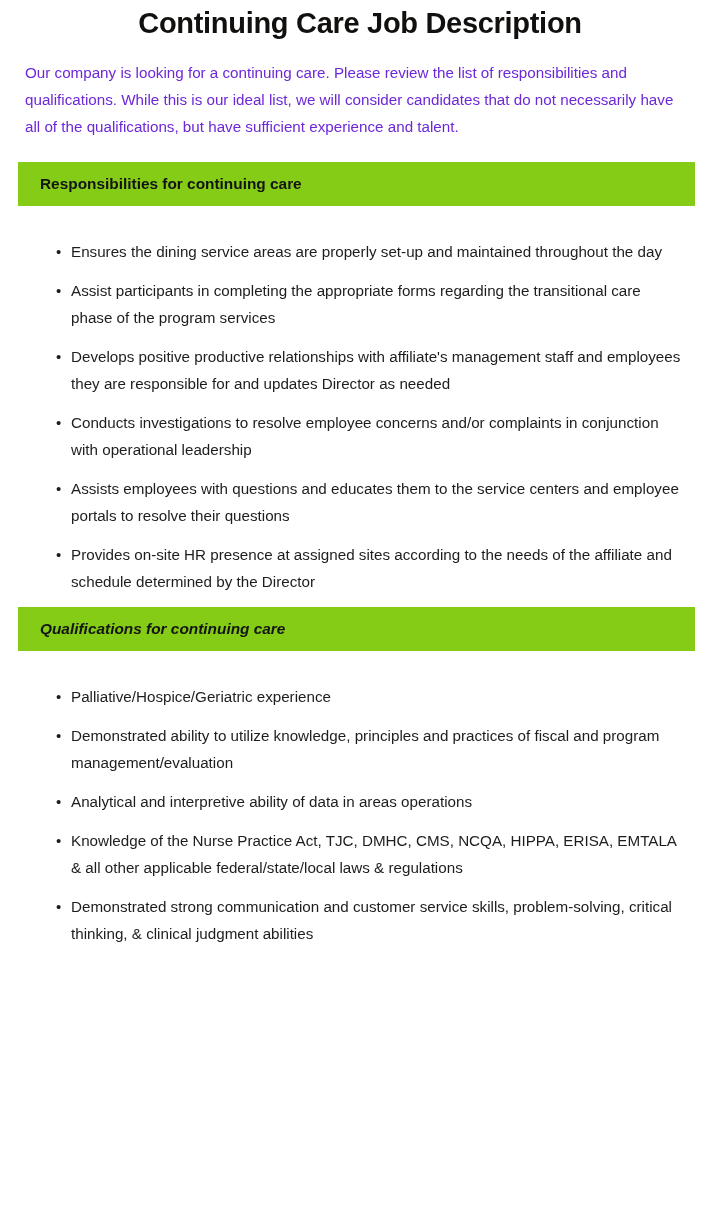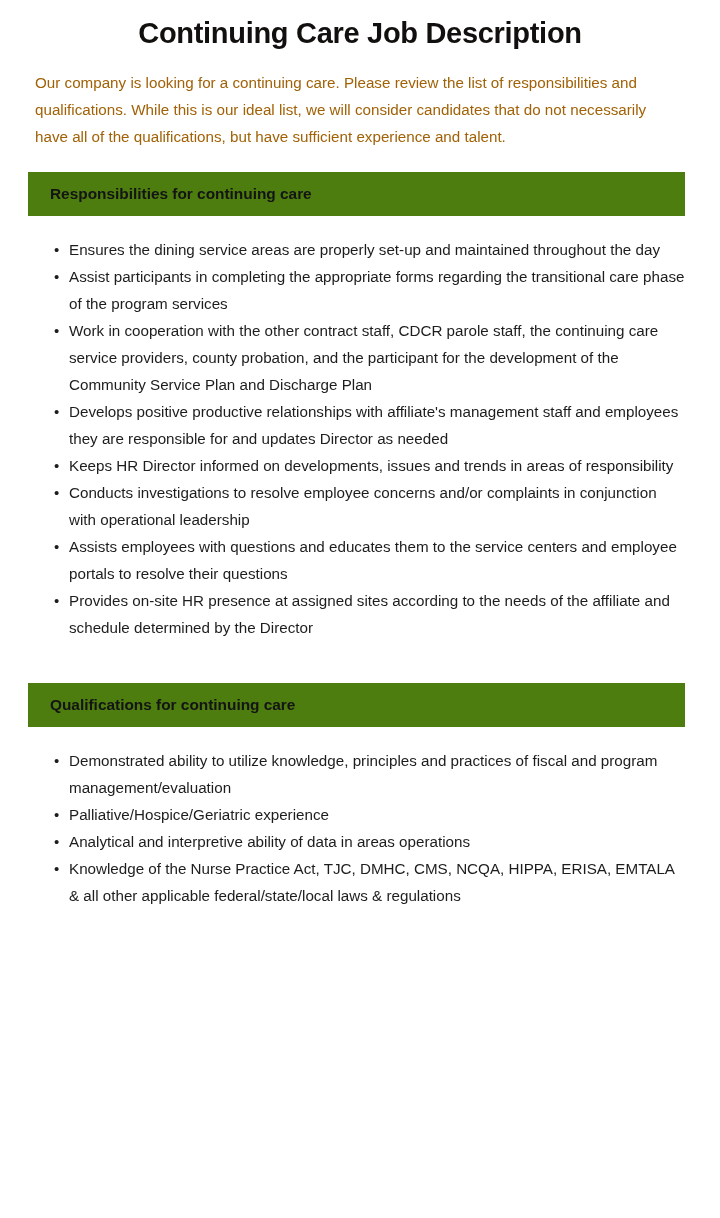--- a/index.html
+++ b/index.html
@@ -12,112 +12,112 @@
     width: 720px;
     height: 1218px;
     font-family: "Liberation Sans", sans-serif;
     color: #1d1d1d;
     overflow: hidden;
   }
 
   .page {
     width: 720px;
     box-sizing: border-box;
-    padding: 10px;
+    padding: 0;
   }
 
   .doc-title {
     margin: 0;
     padding: 4px 20px 0 20px;
     text-align: center;
     font-size: 29px;
     font-weight: bold;
     line-height: 38px;
     letter-spacing: -0.3px;
     color: #12100e;
   }
 
   .intro {
     margin: 0;
     padding: 17px 30px 0 25px;
     font-size: 15.2px;
     line-height: 27px;
-    color: #a16207;
+    color: #6d28d9;
   }
 
   .section {
     margin: 0;
     padding: 0;
   }
 
   .section-header {
     margin: 22px 25px 0 18px;
-    background: #4d7c0f;
+    background: #84cc16;
     padding: 12px 0 12px 22px;
     font-size: 15.4px;
     font-weight: bold;
     line-height: 20px;
     color: #141414;
   }
 
   .bullet-list {
     list-style: none;
     margin: 0;
     padding: 20px 24px 0 44px;
   }
 
   .bullet-list li {
     position: relative;
     padding: 0 0 0 15px;
-    margin: 0;
+    margin: 12px;
     font-size: 15.2px;
     line-height: 27px;
     color: #1d1d1d;
   }
 
   .bullet-list li::before {
     content: "\2022";
     position: absolute;
     left: 0;
     top: 0;
     font-size: 15px;
     line-height: 27px;
     color: #1d1d1d;
   }
 
   .section-qualifications .section-header {
-    margin-top: 42px;
+    margin-top: 12px;
+    font-style: italic;
   }
 </style>
 </head>
 <body>
 
 <div class="page">
 
   <h1 class="doc-title">Continuing Care Job Description</h1>
 
   <p class="intro">Our company is looking for a continuing care. Please review the list of responsibilities and qualifications. While this is our ideal list, we will consider candidates that do not necessarily have all of the qualifications, but have sufficient experience and talent.</p>
 
   <section class="section section-responsibilities">
     <div class="section-header">Responsibilities for continuing care</div>
     <ul class="bullet-list">
       <li>Ensures the dining service areas are properly set-up and maintained throughout the day</li>
       <li>Assist participants in completing the appropriate forms regarding the transitional care phase of the program services</li>
-      <li>Work in cooperation with the other contract staff, CDCR parole staff, the continuing care service providers, county probation, and the participant for the development of the Community Service Plan and Discharge Plan</li>
       <li>Develops positive productive relationships with affiliate's management staff and employees they are responsible for and updates Director as needed</li>
-      <li>Keeps HR Director informed on developments, issues and trends in areas of responsibility</li>
       <li>Conducts investigations to resolve employee concerns and/or complaints in conjunction with operational leadership</li>
       <li>Assists employees with questions and educates them to the service centers and employee portals to resolve their questions</li>
       <li>Provides on-site HR presence at assigned sites according to the needs of the affiliate and schedule determined by the Director</li>
     </ul>
   </section>
 
   <section class="section section-qualifications">
     <div class="section-header">Qualifications for continuing care</div>
     <ul class="bullet-list">
+      <li>Palliative/Hospice/Geriatric experience</li>
       <li>Demonstrated ability to utilize knowledge, principles and practices of fiscal and program management/evaluation</li>
-      <li>Palliative/Hospice/Geriatric experience</li>
       <li>Analytical and interpretive ability of data in areas operations</li>
       <li>Knowledge of the Nurse Practice Act, TJC, DMHC, CMS, NCQA, HIPPA, ERISA, EMTALA &amp; all other applicable federal/state/local laws &amp; regulations</li>
+      <li>Demonstrated strong communication and customer service skills, problem-solving, critical thinking, &amp; clinical judgment abilities</li>
     </ul>
   </section>
 
 </div>
 
 </body></html>

